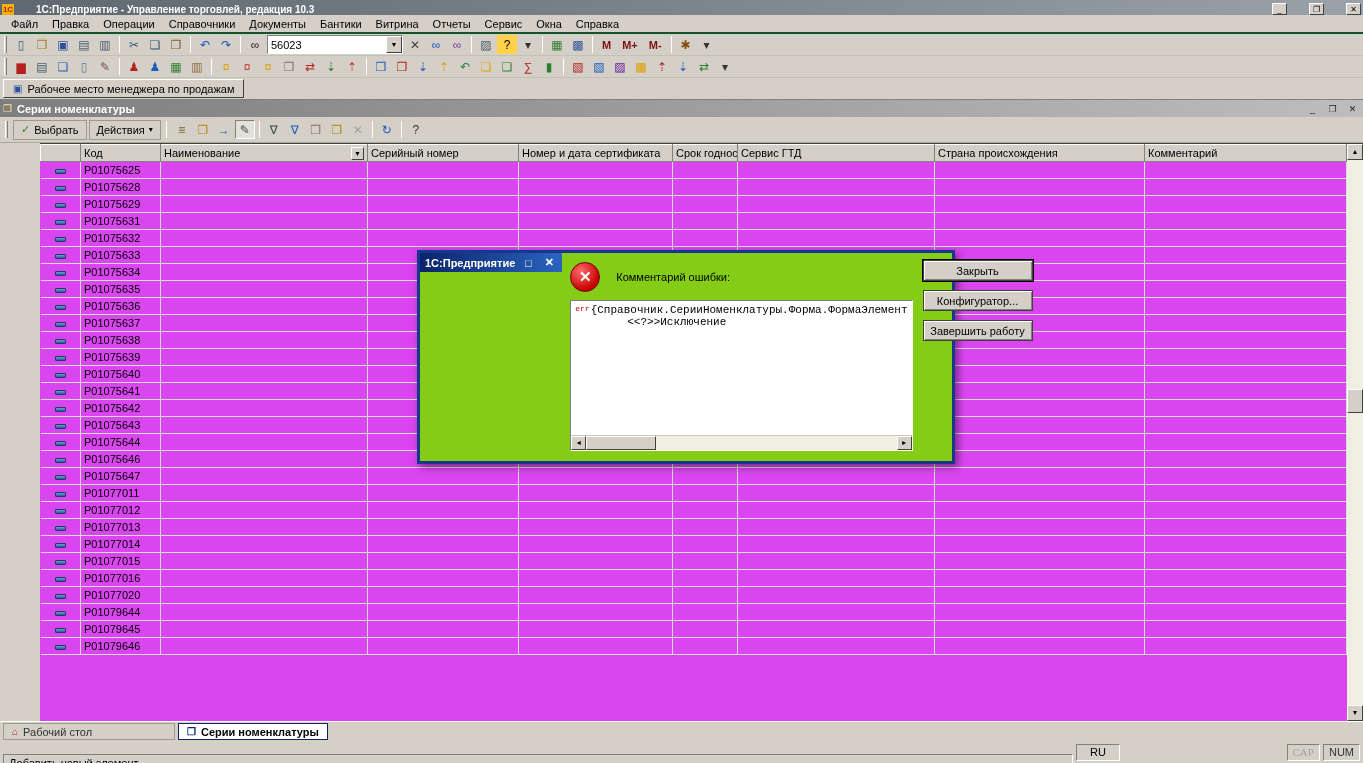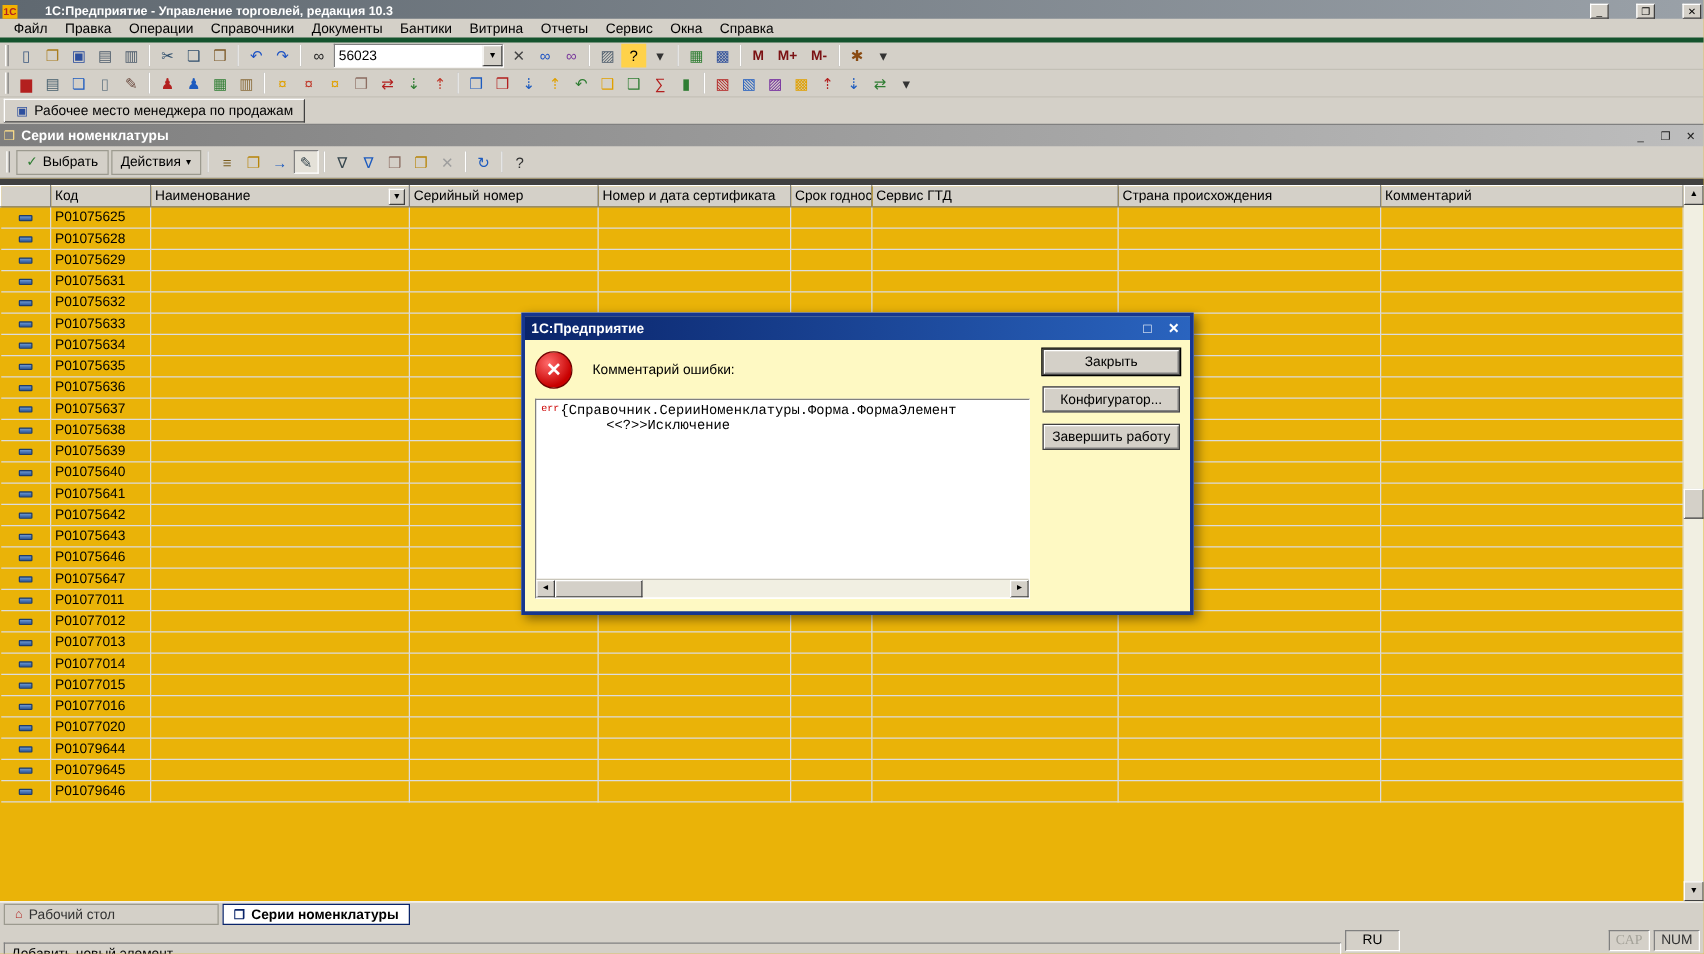--- a/index.html
+++ b/index.html
@@ -16,21 +16,21 @@
   
   .out { border: 1px solid; border-color: #fff #404040 #404040 #fff; background: #d4d0c8; }
 
   
   .titlebar { height: 15px; background: linear-gradient(90deg,#5f6870,#9aa1a8); display: flex; align-items: flex-end; gap: 22px; padding: 0 2px; flex: 0 0 auto; }
   .app-icon { width: 12px; height: 11px; background: #f3b200; color: #b3201f; font-size: 8px; font-weight: bold; line-height: 11px; text-align: center; }
   .titlebar .title { color: #fff; font-weight: bold; flex: 1; white-space: nowrap; overflow: hidden; font-size: 10px; }
   .win-btn { width: 15px; height: 12px; font-size: 8px; line-height: 9px; text-align: center; padding: 0; cursor: pointer; font-family: "Liberation Sans", sans-serif; }
 
   
-  .menubar { height: 19px; display: flex; align-items: center; padding-left: 4px; flex: 0 0 auto; border-bottom: 4px solid #14532d; }
+  .menubar { height: 19px; display: flex; align-items: center; padding-left: 4px; flex: 0 0 auto; border-bottom: 2px solid #14532d; }
   .menu-item { padding: 2px 7px; cursor: pointer; }
 
   
   .toolbar { display: flex; align-items: center; gap: 1px; padding: 1px 3px; flex: 0 0 auto; border-bottom: 1px solid #c3c0b6; }
   .grip { width: 3px; height: 17px; border-left: 1px solid #fff; border-right: 1px solid #808080; margin: 0 3px 0 1px; }
   .tb-group { display: inline-flex; align-items: center; gap: 1px; }
   .tbi { width: 20px; height: 19px; display: inline-flex; align-items: center; justify-content: center; font-size: 12px; cursor: pointer; border: 1px solid transparent; }
   .tbi.pressed { border-color: #808080 #fff #fff #808080; background: #e4e1d8; }
   .tb-sep { width: 1px; height: 17px; background: #808080; border-right: 1px solid #fff; margin: 0 3px; }
   .combo { display: inline-flex; align-items: center; background: #fff; height: 19px; width: 136px; margin: 0 1px; border: 1px solid; border-color: #808080 #fff #fff #808080; }
@@ -46,21 +46,21 @@
   .child { flex: 1 1 auto; display: flex; flex-direction: column; min-height: 0; }
   .child-title { height: 17px; background: linear-gradient(90deg,#7e7e7e,#bdbdbd); display: flex; align-items: center; gap: 5px; padding: 0 3px; flex: 0 0 auto; }
   .child-title .title { color: #fff; font-weight: bold; flex: 1; }
   .child-title .ctrl { color: #222; width: 15px; text-align: center; font-size: 9px; cursor: pointer; }
   .child-toolbar { height: 26px; display: flex; align-items: center; gap: 2px; padding: 2px 4px; flex: 0 0 auto; border-bottom: 1px solid #aaa79d; }
   .flatbtn { display: inline-flex; align-items: center; gap: 4px; padding: 2px 7px; height: 20px; border: 1px solid #9c9a8f; background: #d4d0c8; cursor: pointer; }
   .flatbtn .ic { color: #2e7d32; font-size: 11px; }
   .flatbtn .arrow { font-size: 8px; }
 
   
-  .table-wrap { flex: 1 1 auto; min-height: 0; background: #eab308; display: flex; border-top: 5px solid #404040; overflow: hidden; }
+  .table-wrap { flex: 1 1 auto; min-height: 0; background: #d946ef; display: flex; border-top: 1px solid #404040; overflow: hidden; margin-left: 40px; }
   table { border-collapse: collapse; table-layout: fixed; width: calc(100% - 16px); align-self: flex-start; }
   th { background: #d4d0c8; border: 1px solid; border-color: #fff #808080 #808080 #fff; font-weight: normal; text-align: left; padding: 1px 3px; height: 17px; white-space: nowrap; overflow: hidden; }
   th .hdr { display: flex; align-items: center; justify-content: space-between; }
   th .sort { font-size: 7px; border: 1px solid; border-color: #fff #404040 #404040 #fff; background: #d4d0c8; width: 13px; text-align: center; line-height: 11px; }
   td { border-right: 1px solid #dcdcdc; border-bottom: 1px solid #dcdcdc; height: 17px; padding: 0 3px; white-space: nowrap; overflow: hidden; }
   td.sel { background: #0a246a; border: 1px solid #000; }
   .row-mark { display: inline-block; width: 11px; height: 5px; background: linear-gradient(#6f9ad1,#2f5a9e); border: 1px solid #1d3c6e; border-radius: 1px; vertical-align: middle; }
   .icon-cell { text-align: center; }
 
   
@@ -79,21 +79,21 @@
   
   .statusbar { height: 22px; display: flex; align-items: center; gap: 3px; padding: 2px 3px; flex: 0 0 auto; }
   .spanel { height: 17px; display: flex; align-items: center; padding: 0 5px; border: 1px solid; border-color: #808080 #fff #fff #808080; white-space: nowrap; overflow: hidden; }
   .spanel.hint { width: 1070px; margin-top: 21px; }
   .spanel.lang { width: 44px; justify-content: center; }
   .spacer { flex: 1; }
   .kbd-off { color: #a3a198; font-family: Liberation Serif, serif; }
   .kbd-on { color: #333; }
 
   
-  .dialog { position: absolute; left: 417px; top: 250px; width: 538px; height: 242px; background: #fef9c3; border: 3px solid #16368f; box-shadow: 3px 3px 8px rgba(0,0,0,.45); display: flex; flex-direction: column; z-index: 50; }
+  .dialog { position: absolute; left: 417px; top: 250px; width: 538px; height: 214px; background: #84cc16; border: 3px solid #16368f; box-shadow: 3px 3px 8px rgba(0,0,0,.45); display: flex; flex-direction: row; z-index: 50; }
   .dlg-title { height: 19px; background: linear-gradient(90deg,#0a246a,#2a64bf); color: #fff; font-weight: bold; display: flex; align-items: center; gap: 5px; padding: 0 5px; flex: 0 0 auto; }
   .dlg-title .t { flex: 1; }
   .dlg-ctrl { color: #fff; width: 16px; text-align: center; font-size: 11px; cursor: pointer; }
   .dlg-body { flex: 1; display: flex; gap: 10px; padding: 7px 8px 10px 8px; min-height: 0; }
   .dlg-main { flex: 1; display: flex; flex-direction: column; min-width: 0; }
   .msg-row { display: flex; align-items: center; gap: 16px; margin: 2px 0 8px 0; }
   .error-icon { width: 30px; height: 30px; border-radius: 50%; background: radial-gradient(circle at 35% 30%, #ff6b6b, #c80000 70%); color: #fff; font-size: 15px; font-weight: bold; display: flex; align-items: center; justify-content: center; border: 1px solid #6d0000; flex: 0 0 auto; }
   .err-area { flex: 1; background: #fff; border: 1px solid; border-color: #808080 #fff #fff #808080; position: relative; font-family: "Liberation Mono", monospace; font-size: 11px; padding: 3px 4px 18px 4px; overflow: hidden; }
   .err-mark { color: #c00; font-size: 8px; vertical-align: top; margin-right: 1px; font-family: "Liberation Mono", monospace; }
   .err-line2 { padding-left: 52px; }
@@ -458,20 +458,31 @@
             <td></td>
             <td></td>
             <td></td>
             <td></td>
             <td></td>
             <td></td>
           </tr>
           <tr>
             <td class="icon-cell"><span class="row-mark"></span></td>
             <td>P01075643</td>
+            <td></td>
+            <td></td>
+            <td></td>
+            <td></td>
+            <td></td>
+            <td></td>
+            <td></td>
+          </tr>
+          <tr>
+            <td class="icon-cell"><span class="row-mark"></span></td>
+            <td>P01075644</td>
             <td></td>
             <td></td>
             <td></td>
             <td></td>
             <td></td>
             <td></td>
             <td></td>
           </tr>
           <tr>
             <td class="icon-cell"><span class="row-mark"></span></td>

